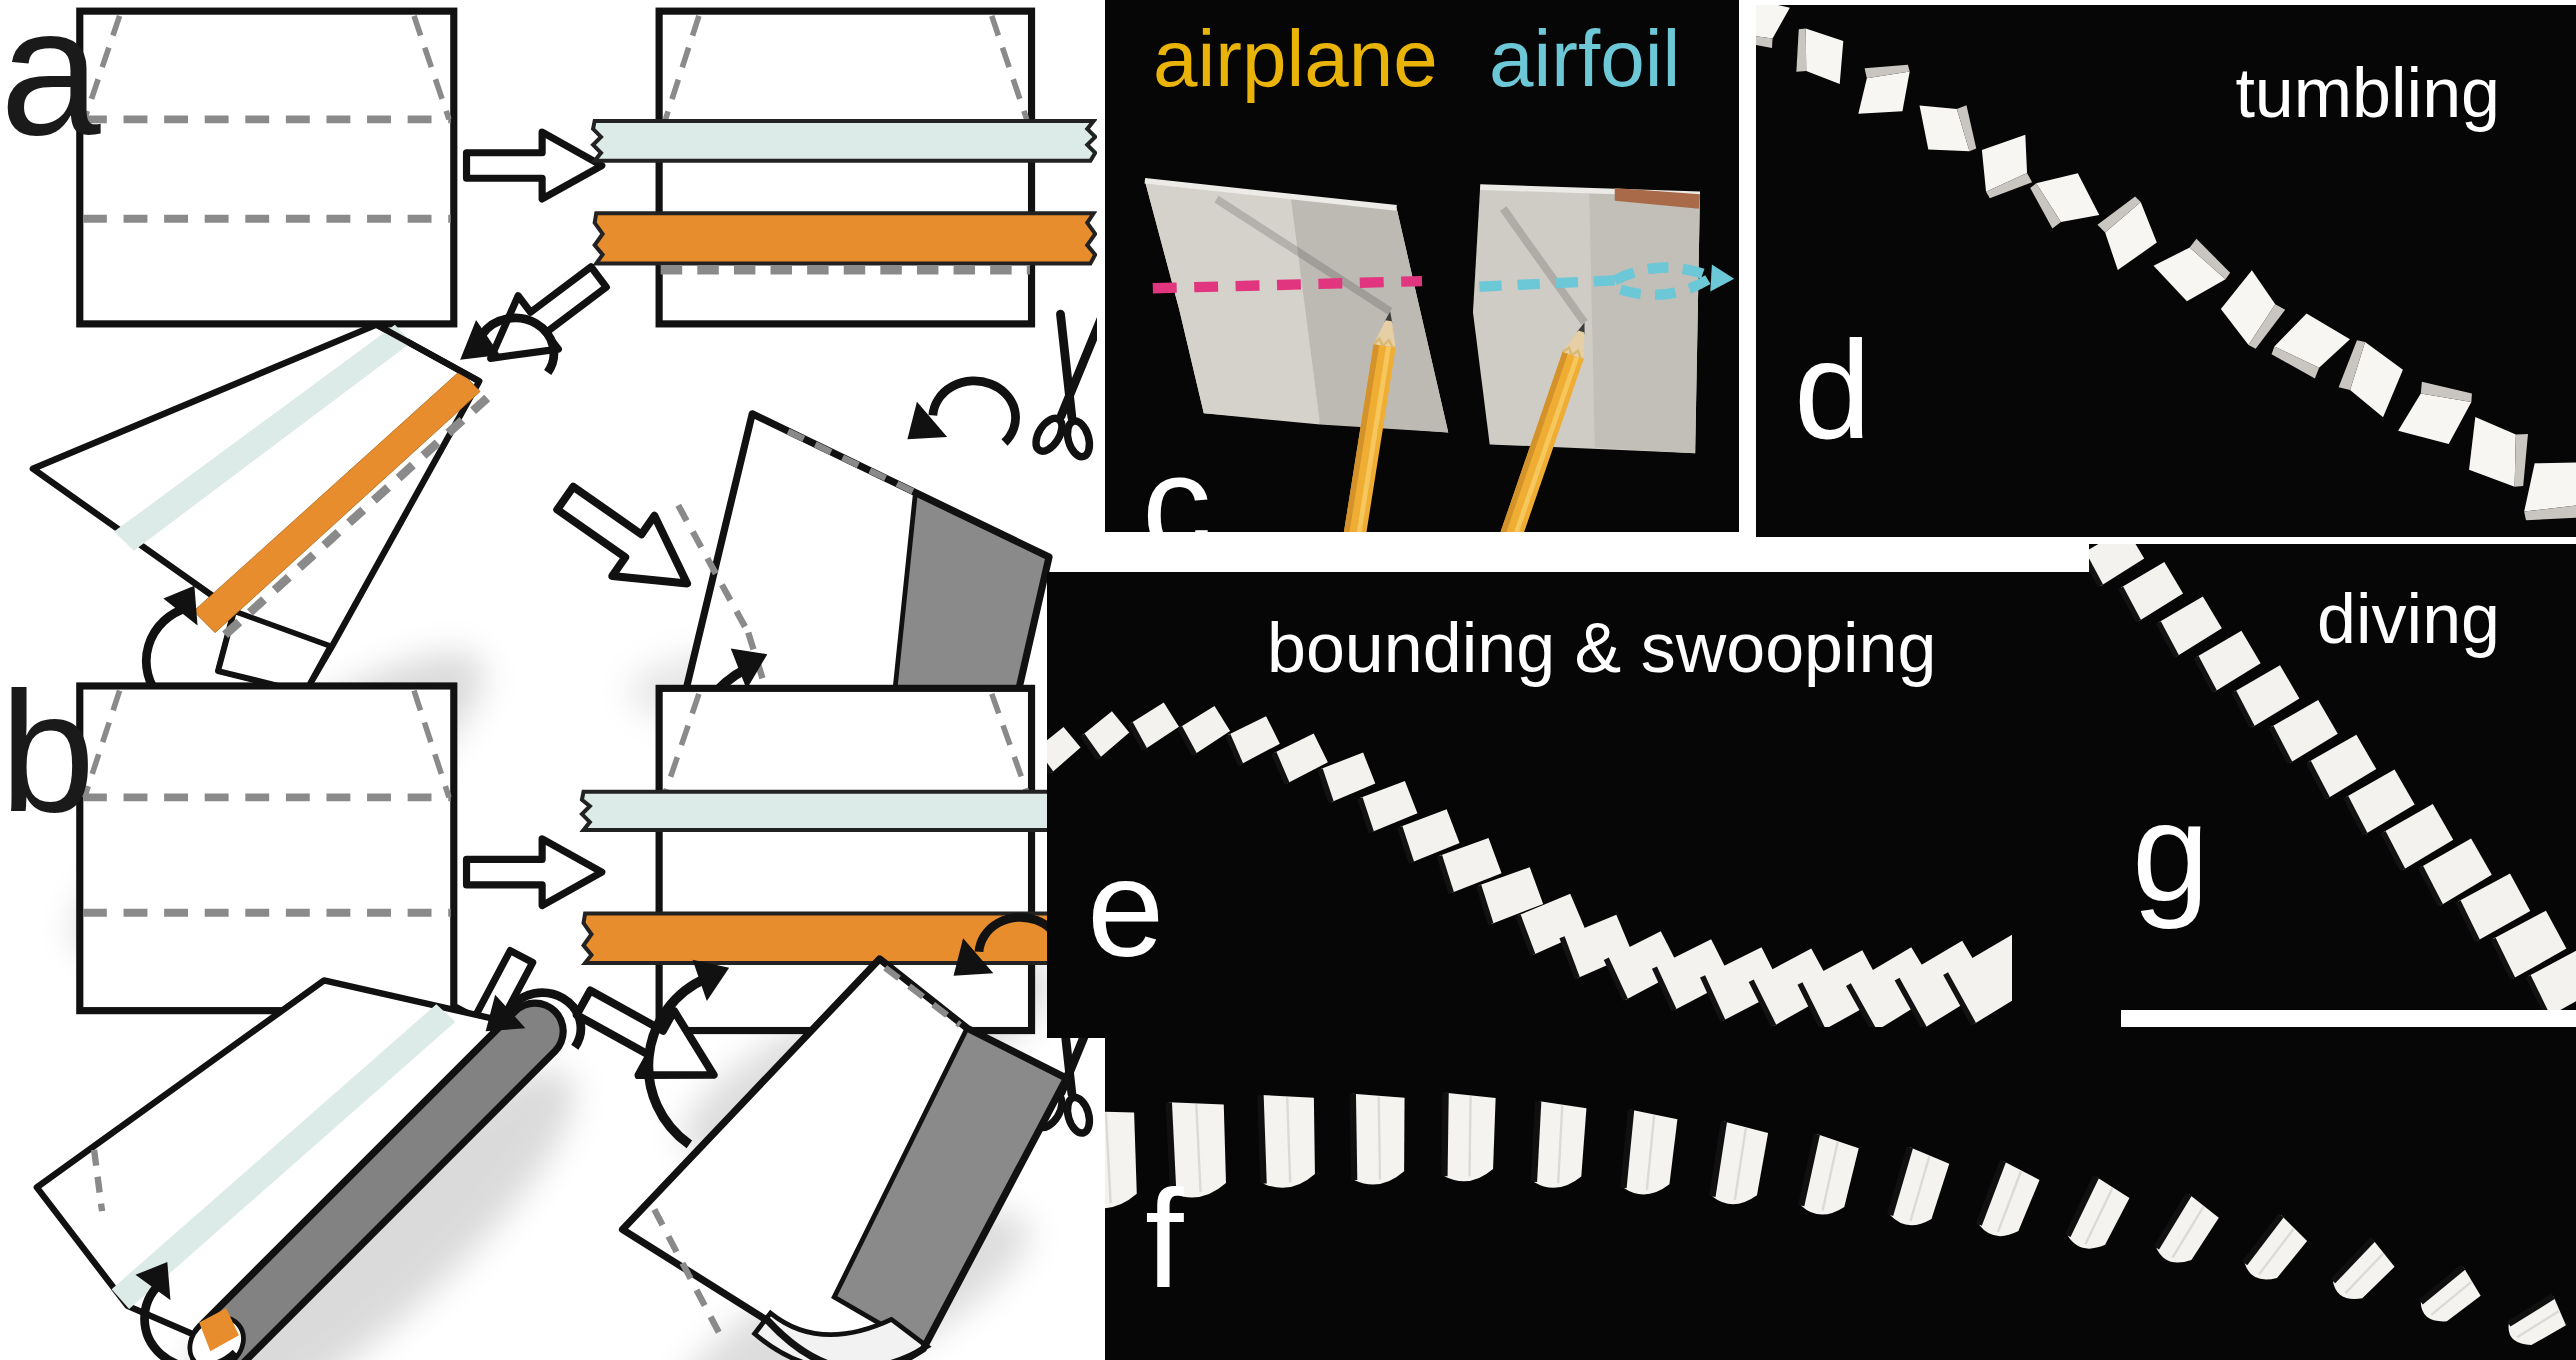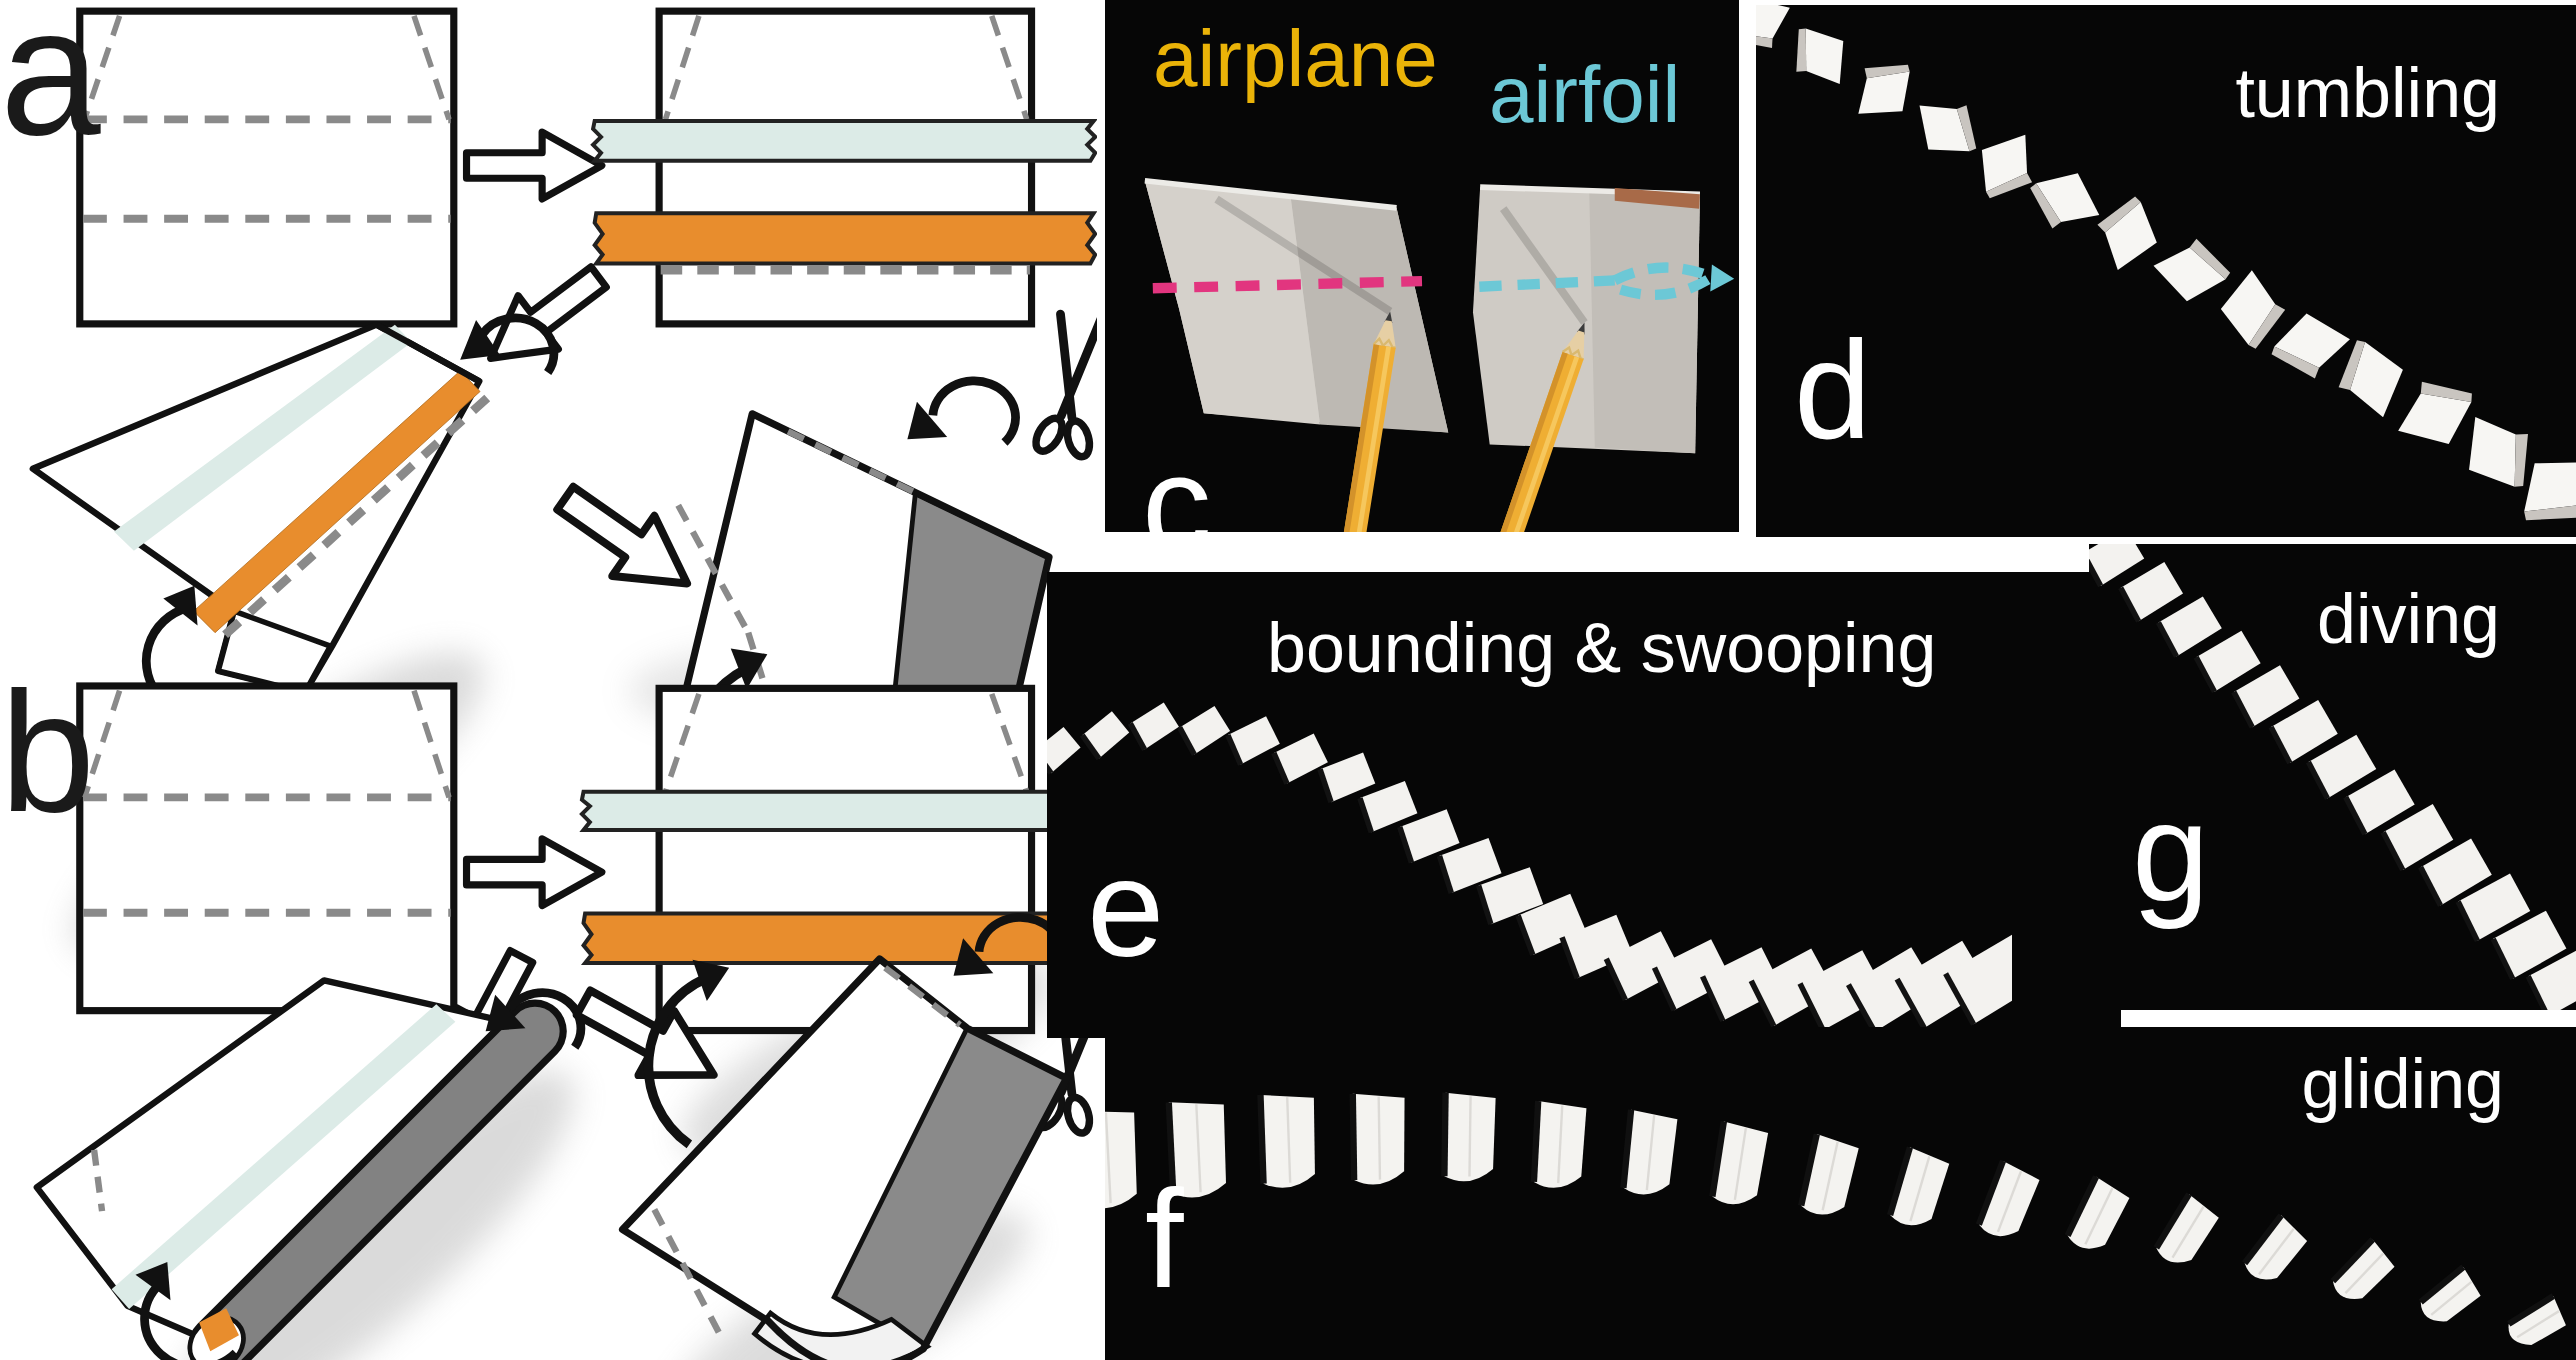--- a/index.html
+++ b/index.html
@@ -27,21 +27,21 @@
   }
   .caption{
     position:absolute;color:#ffffff;white-space:nowrap;
     font:400 70px/1 "Liberation Sans",sans-serif;
   }
   .wing-label{
     position:absolute;white-space:nowrap;
     font:400 80px/1 "Liberation Sans",sans-serif;
   }
   #label-airplane{color:#eab308;left:48px;top:19px;}
-  #label-airfoil{color:#6cc8d6;left:384px;top:19px;margin-top:36px;}
+  #label-airfoil{color:#6cc8d6;left:384px;top:19px;}
   #cap-tumbling{right:76px;top:53px;}
   #cap-bounding{left:220px;top:41px;}
   #cap-diving{right:76px;top:40px;}
   #cap-gliding{right:72px;top:22px;}
 
   #letter-a{left:0;top:-19px;}
   #letter-b{left:0;top:666px;font-size:171px;}
   #letter-c{left:37px;top:435px;}
   #letter-d{left:38px;top:315px;}
   #letter-e{left:40px;top:266px;}
@@ -544,16 +544,15 @@
         <path d="M-20.775,-34.625 L20.775,-28.625 L18.775,24.625 Q0,50.625 -20.775,34.625 Z" fill="#f4f3f0"></path>
         <path d="M-20.775,-34.625 L-20.775,34.625" stroke="#101010" stroke-width="8" fill="none"></path>
         <path d="M0,-30.625 L0,34.625" stroke="#dcdad6" stroke-width="3" fill="none"></path>
       </g>
       <g transform="translate(1802.0,372.0) rotate(58.0)">
         <path d="M-19.8,-33 L19.8,-27 L17.8,23 Q0,49 -19.8,33 Z" fill="#f4f3f0"></path>
         <path d="M-19.8,-33 L-19.8,33" stroke="#101010" stroke-width="8" fill="none"></path>
         <path d="M0,-29 L0,33" stroke="#dcdad6" stroke-width="3" fill="none"></path>
       </g>
     </svg>
-  <div class="caption" id="cap-gliding">gliding</div>
   <div class="letter" id="letter-f">f</div>
 </div>
 
 
 </body></html>

